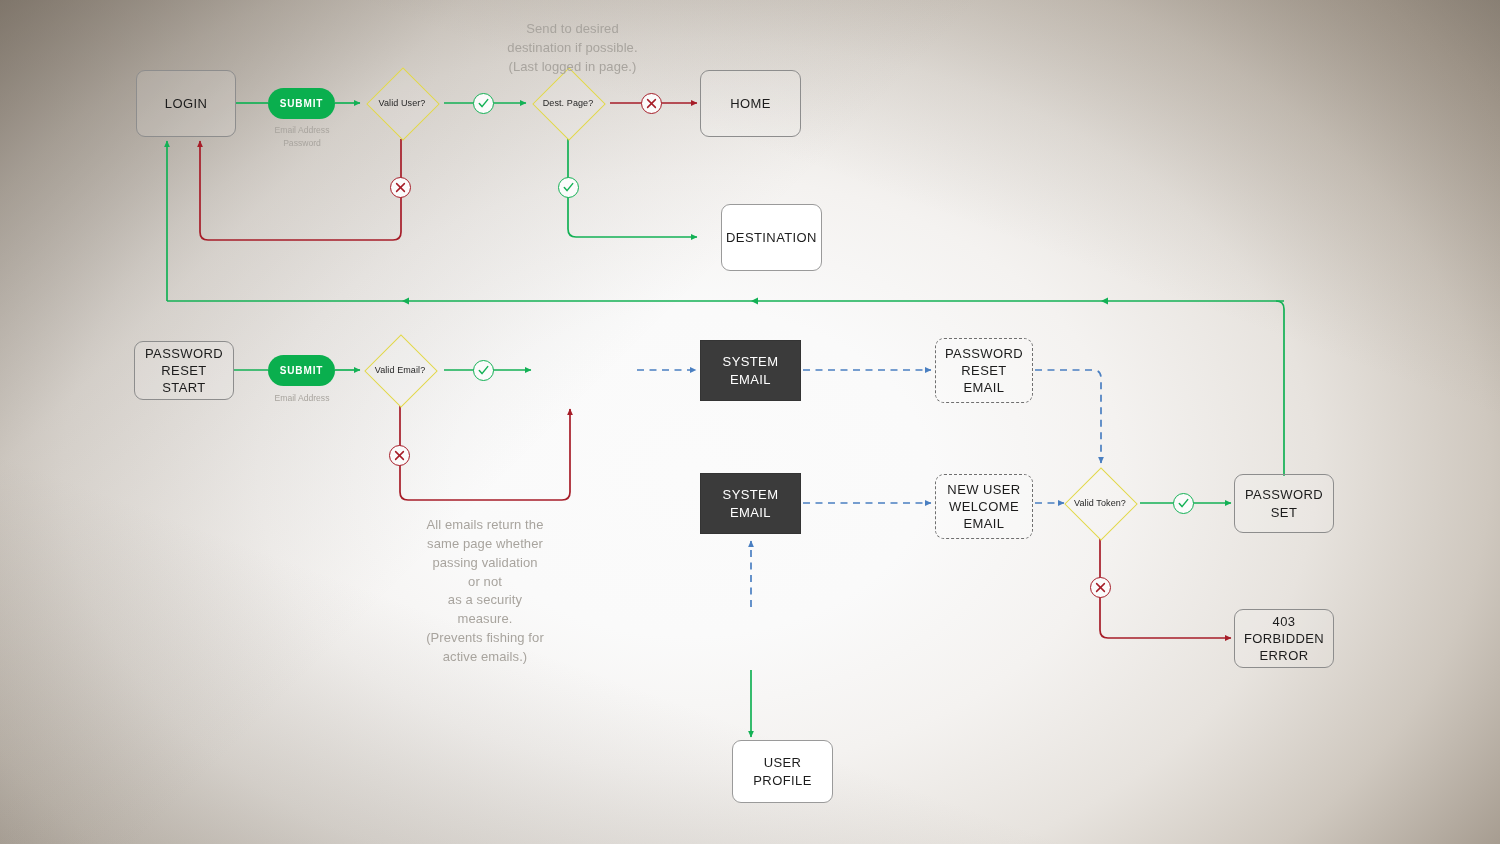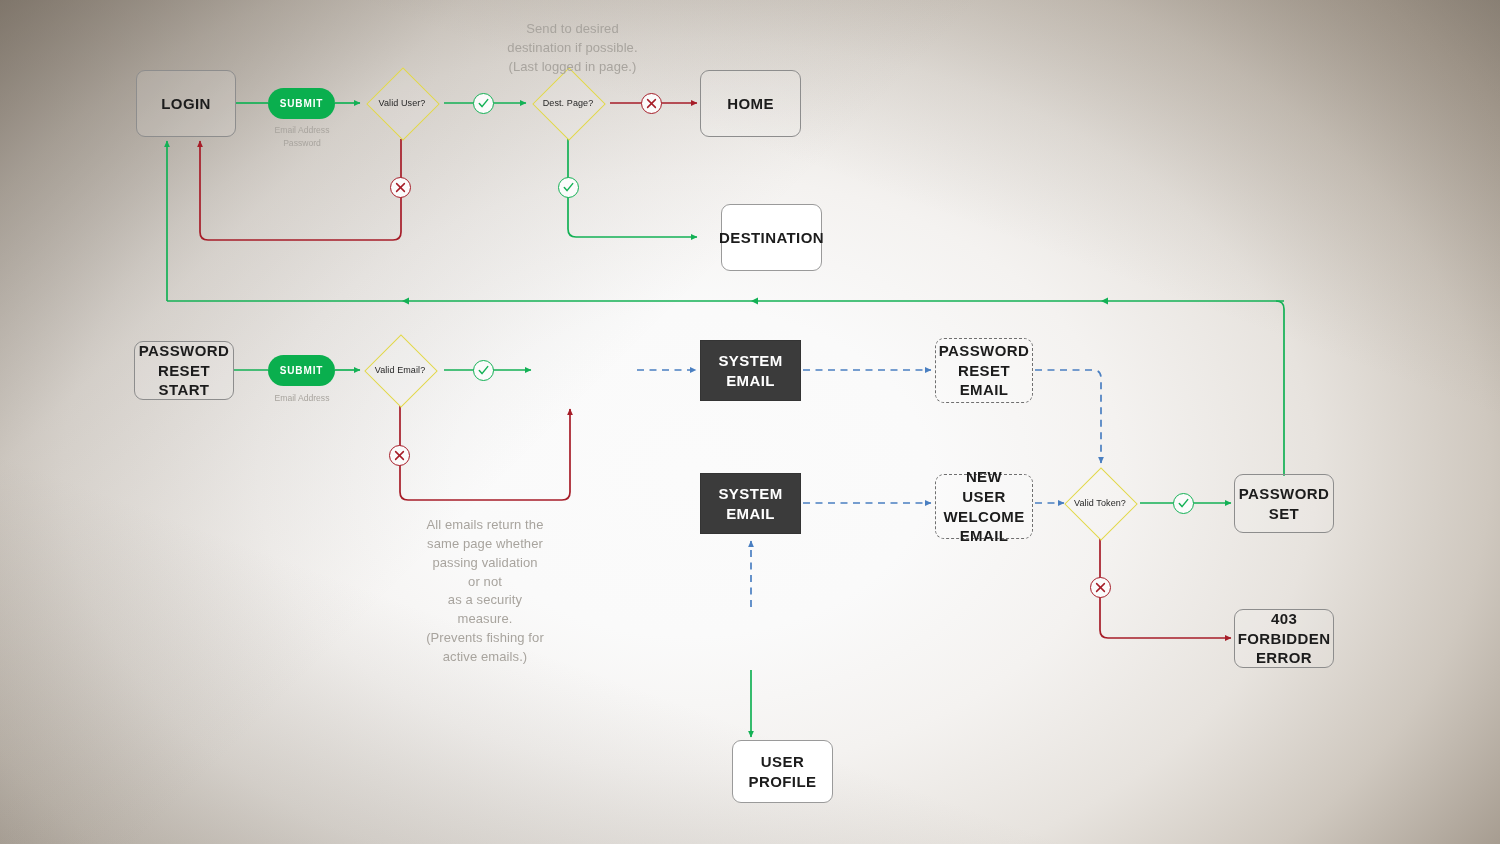--- a/index.html
+++ b/index.html
@@ -27,21 +27,21 @@
       linear-gradient(20deg, rgba(120,112,102,.30) 0%, rgba(255,255,255,0) 28%);
     pointer-events:none;
   }
 
   svg#edges{position:absolute;left:0;top:0;width:1500px;height:844px;overflow:visible;}
 
   
   .node{
     position:absolute;box-sizing:border-box;
     display:flex;align-items:center;justify-content:center;text-align:center;
-    font-size:15px;font-weight:700;letter-spacing:.4px;color:#1c1c1c;
+    font-size:13px;font-weight:400;letter-spacing:.4px;color:#1c1c1c;
     line-height:1.32;padding:3px 6px;
   }
   .box{
     border:1px solid #8d8d8d;border-radius:9px;
     background:rgba(255,255,255,0.13);
   }
   .box.white{background:#ffffff;border-color:#9a9a9a;}
   .box.dark{
     background:#3b3b3b;border:1px solid #343434;border-radius:0;
     color:#ffffff;

